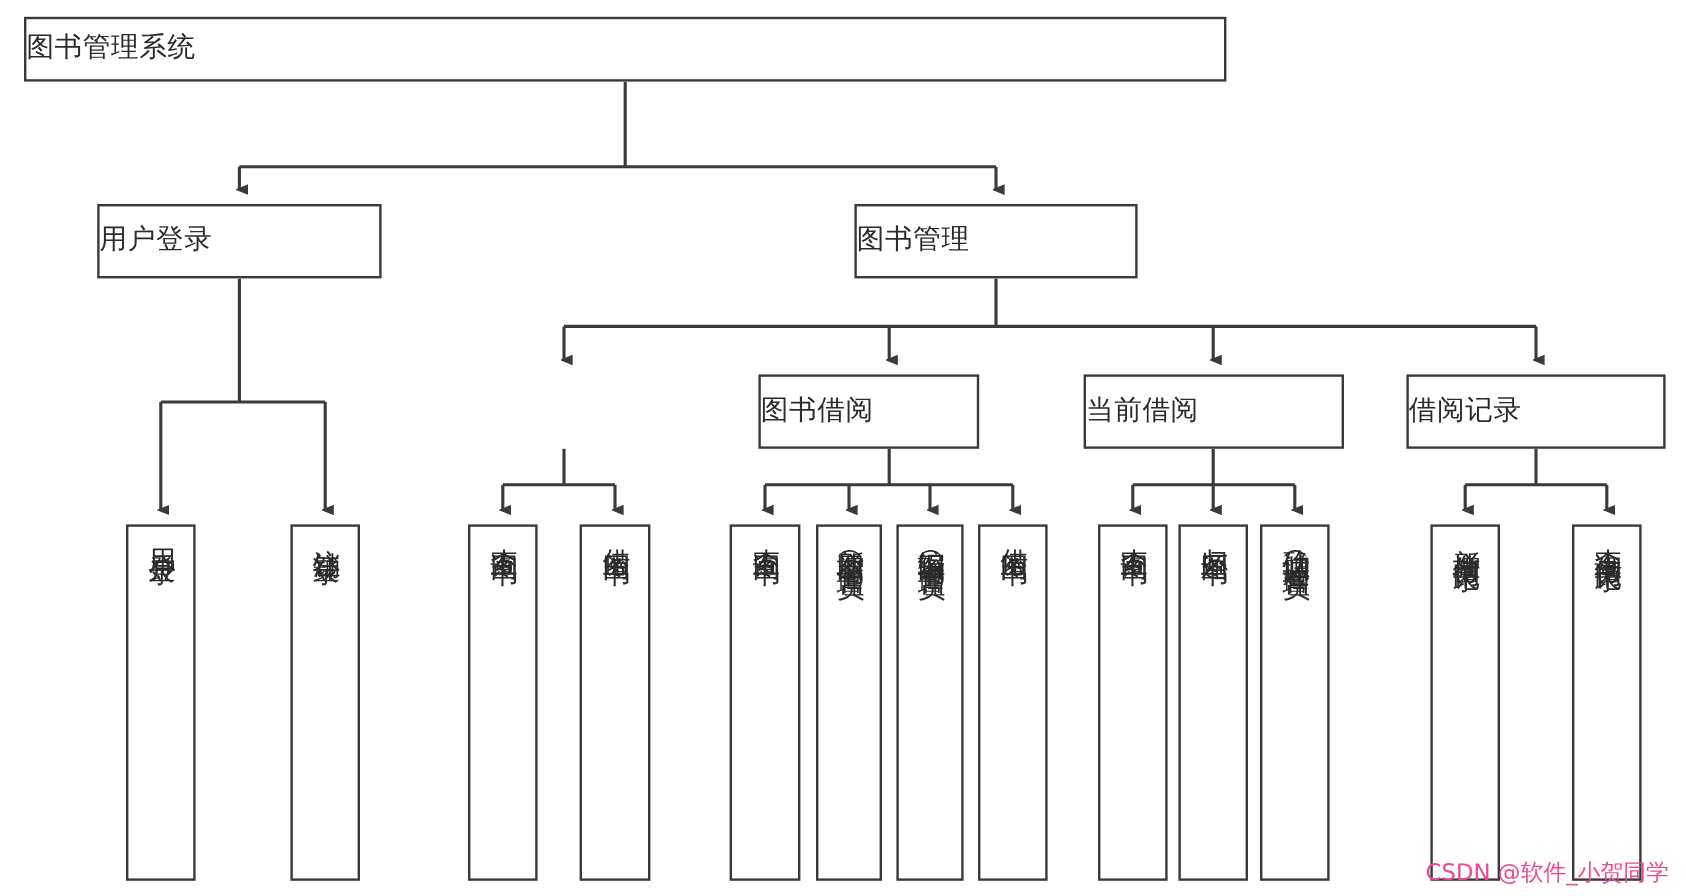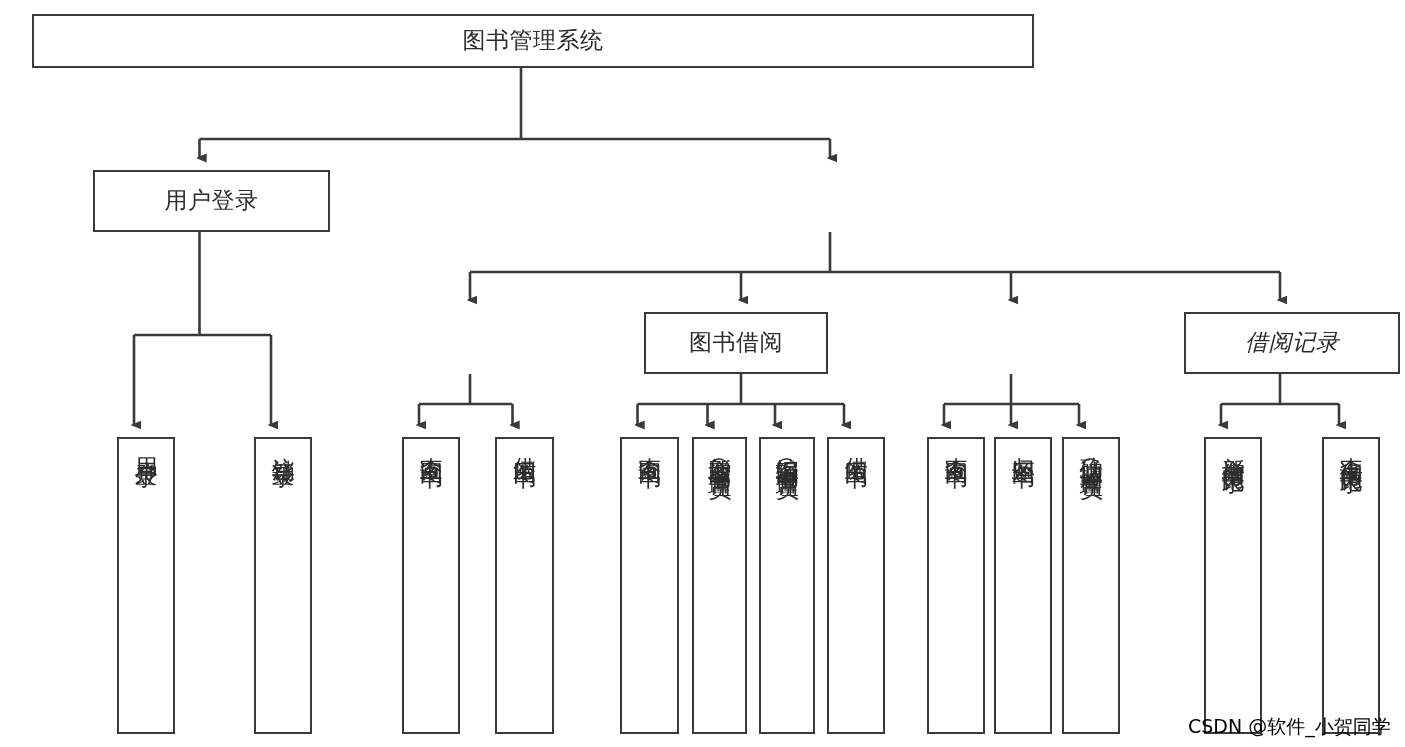--- a/index.html
+++ b/index.html
@@ -25,23 +25,22 @@
     width: 1405px;
     height: 747px;
   }
   .node-box {
     position: absolute;
     box-sizing: border-box;
     background: #ffffff;
     border: 2px solid #3a3a3a;
     display: flex;
     align-items: center;
-    justify-content: center;
+    justify-content: flex-start;
     color: #2b2b2b;
-    margin-left: 12px;
   }
   .node-label {
     display: block;
     text-align: center;
     line-height: 1.12;
     color: #2b2b2b;
     white-space: nowrap;
   }
   .node-h .node-label {
     font-size: 23px;
@@ -61,21 +60,21 @@
     line-height: 1.02;
     letter-spacing: 3px;
     white-space: nowrap;
     margin: 0 auto;
   }
   .watermark {
     position: absolute;
     left: 1188px;
     top: 714px;
     font-size: 19px;
-    color: #000000;
+    color: #ec4899;
     white-space: nowrap;
     font-family: "DejaVu Sans", "Liberation Sans", sans-serif;
     pointer-events: none;
   }
 </style>
 </head>
 <body>
 
 <div id="diagram-root">
 
@@ -148,25 +147,31 @@
     </g>
   </svg>
 
   <div class="node-box node-root node-h" style="left:20px; top:14px; width:1002px; height:54px;">
     <span class="node-label">图书管理系统</span>
   </div>
 
   <div class="node-box node-h" style="left:81px; top:170px; width:237px; height:62px;">
     <span class="node-label">用户登录</span>
   </div>
+  <div class="node-box node-h" style="left:712px; top:170px; width:236px; height:62px;">
+    <span class="node-label">图书管理</span>
+  </div>
 
   <div class="node-box node-h" style="left:632px; top:312px; width:184px; height:62px;">
     <span class="node-label">图书借阅</span>
   </div>
-  <div class="node-box node-h" style="left:1172px; top:312px; width:216px; height:62px;font-style:italic;">
+  <div class="node-box node-h" style="left:903px; top:312px; width:217px; height:62px;">
+    <span class="node-label">当前借阅</span>
+  </div>
+  <div class="node-box node-h" style="left:1172px; top:312px; width:216px; height:62px;">
     <span class="node-label">借阅记录</span>
   </div>
 
   <div class="node-box node-v" style="left:105px; top:437px; width:58px; height:297px;">
     <span class="node-label">用户登录</span>
   </div>
   <div class="node-box node-v" style="left:242px; top:437px; width:58px; height:297px;">
     <span class="node-label">注销登录</span>
   </div>
 

